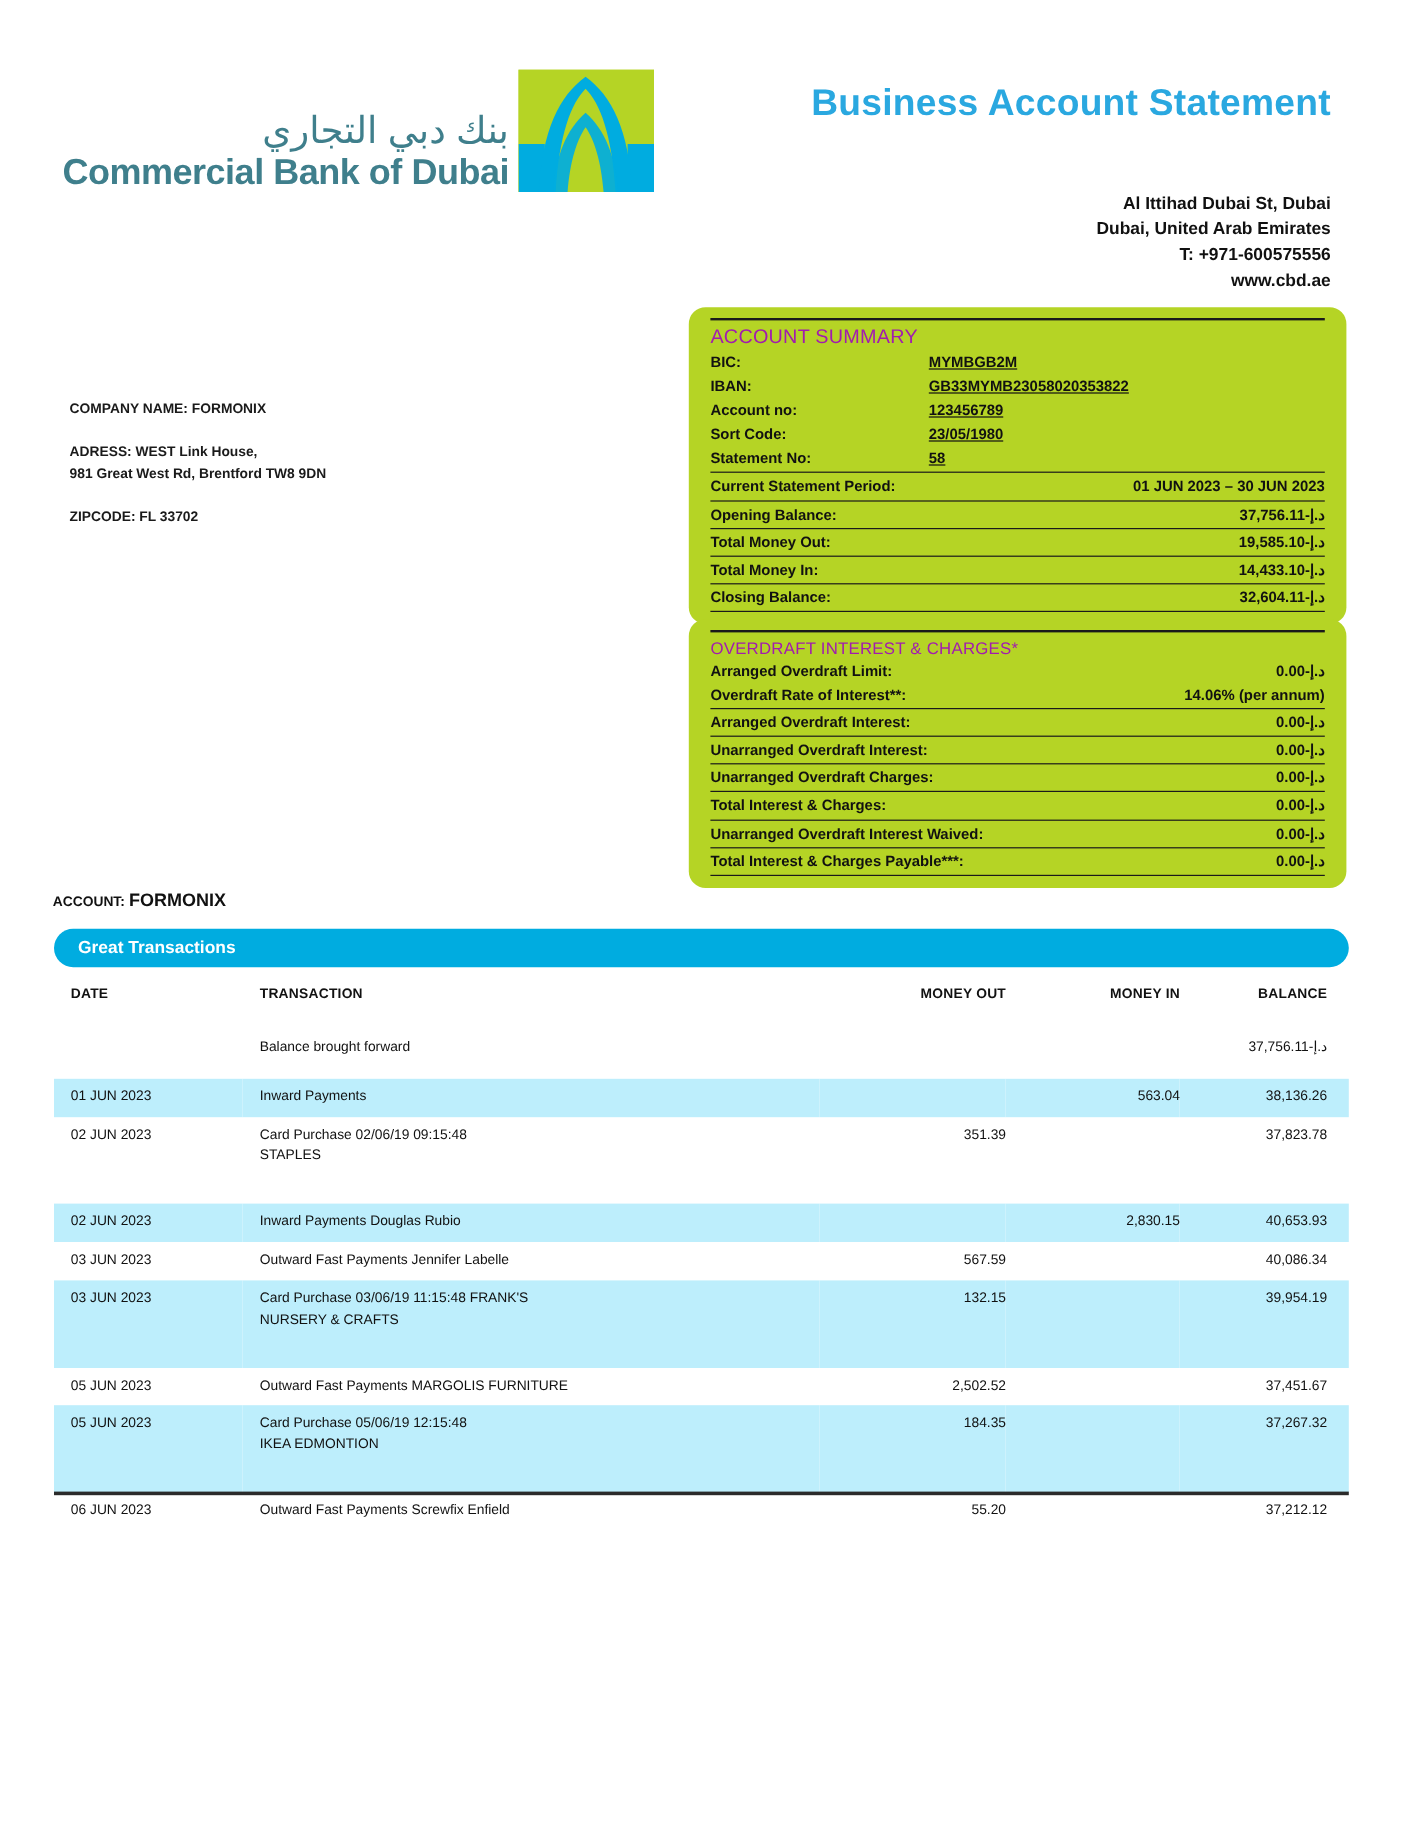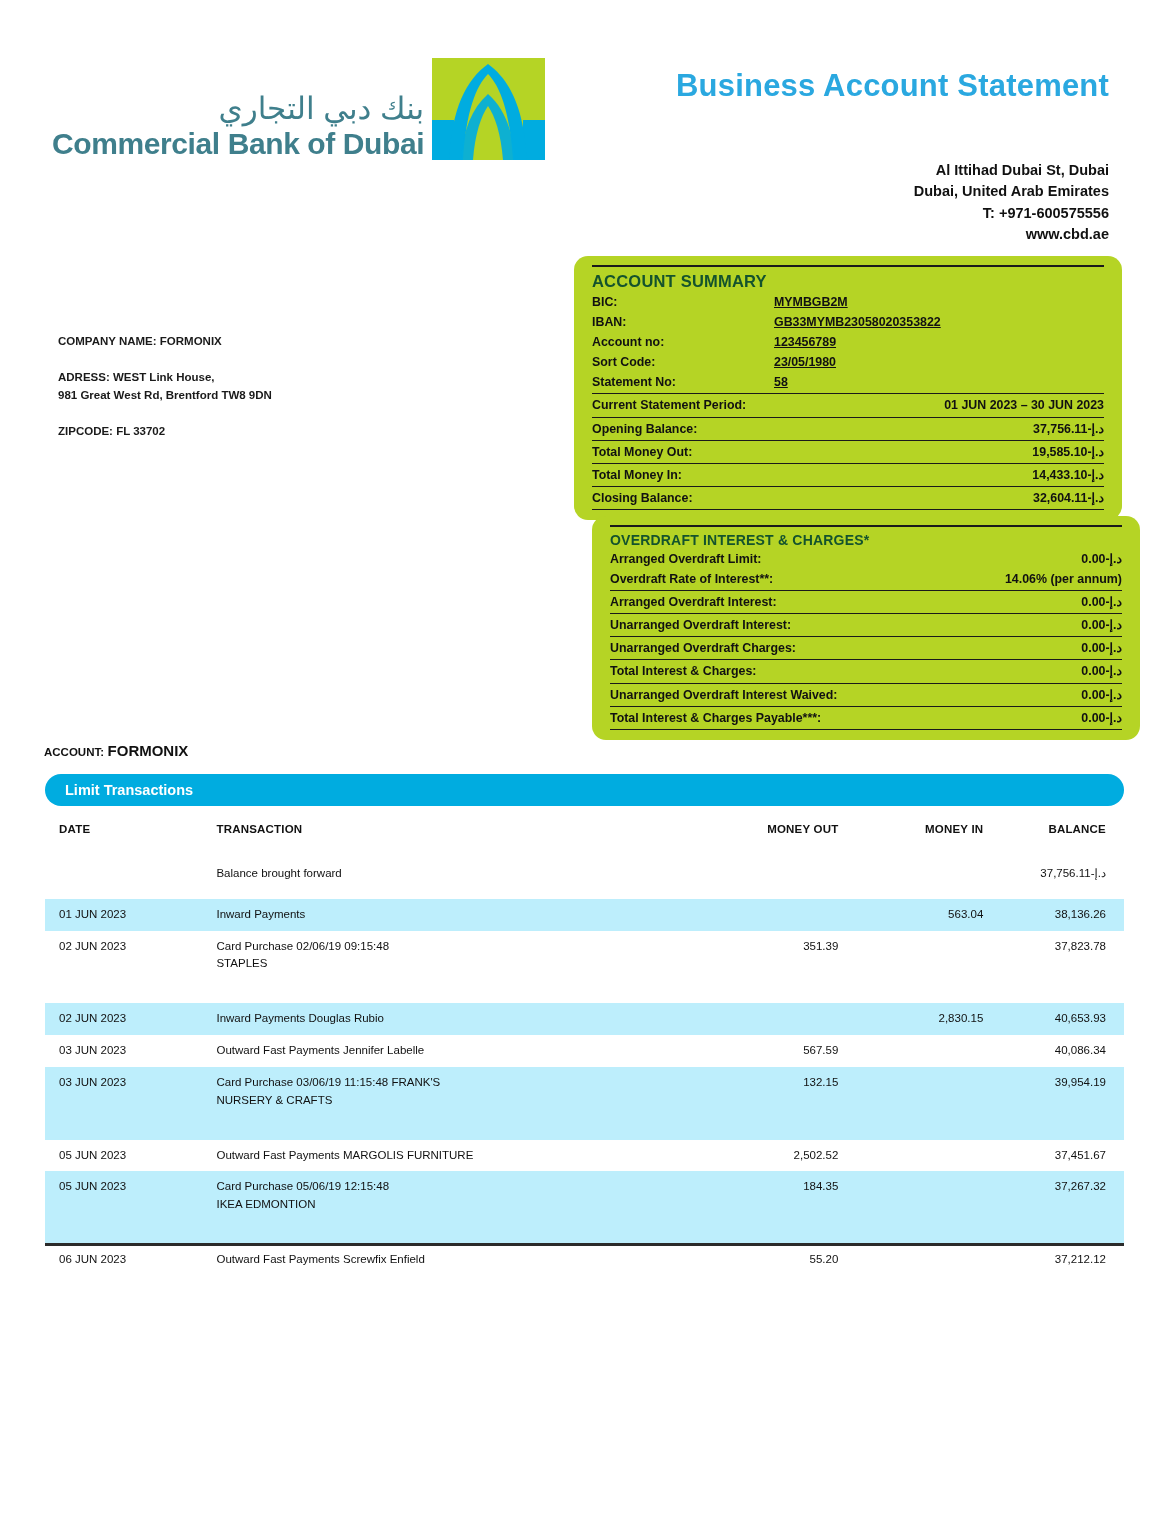--- a/index.html
+++ b/index.html
@@ -97,26 +97,26 @@
   .panel {
     position: absolute;
     left: 574px;
     width: 548px;
     background: #b5d425;
     border-radius: 14px;
     box-sizing: border-box;
     padding: 9px 18px 10px 18px;
   }
   #summary-panel { top: 256px; }
-  #overdraft-panel { top: 516px; margin-left: 18px; }
+  #overdraft-panel { top: 516px; }
 
   .panel-title {
     font-size: 16.5px;
-    font-weight: bold;
-    color: #14532d;
+    font-weight: normal;
+    color: #a21caf;
     letter-spacing: 0.2px;
     padding-bottom: 1px;
   }
   .panel-title.small { font-size: 14px; }
 
   .panel-top-rule {
     border-top: 2px solid #1a1a1a;
     margin-bottom: 5px;
   }
 
@@ -333,21 +333,21 @@
     <span class="v currency">د.إ-0.00</span>
   </div>
 </div>
 
 <div class="account-line">
   <span class="lbl">ACCOUNT:</span>
   <span class="val">FORMONIX</span>
 </div>
 
 <div class="tx-banner">
-  <span>Limit Transactions</span>
+  <span>Great Transactions</span>
 </div>
 
 <table class="tx-table">
   <thead>
     <tr>
       <th class="col-date">DATE</th>
       <th class="col-desc">TRANSACTION</th>
       <th class="col-out">MONEY OUT</th>
       <th class="col-in">MONEY IN</th>
       <th class="col-bal">BALANCE</th>

